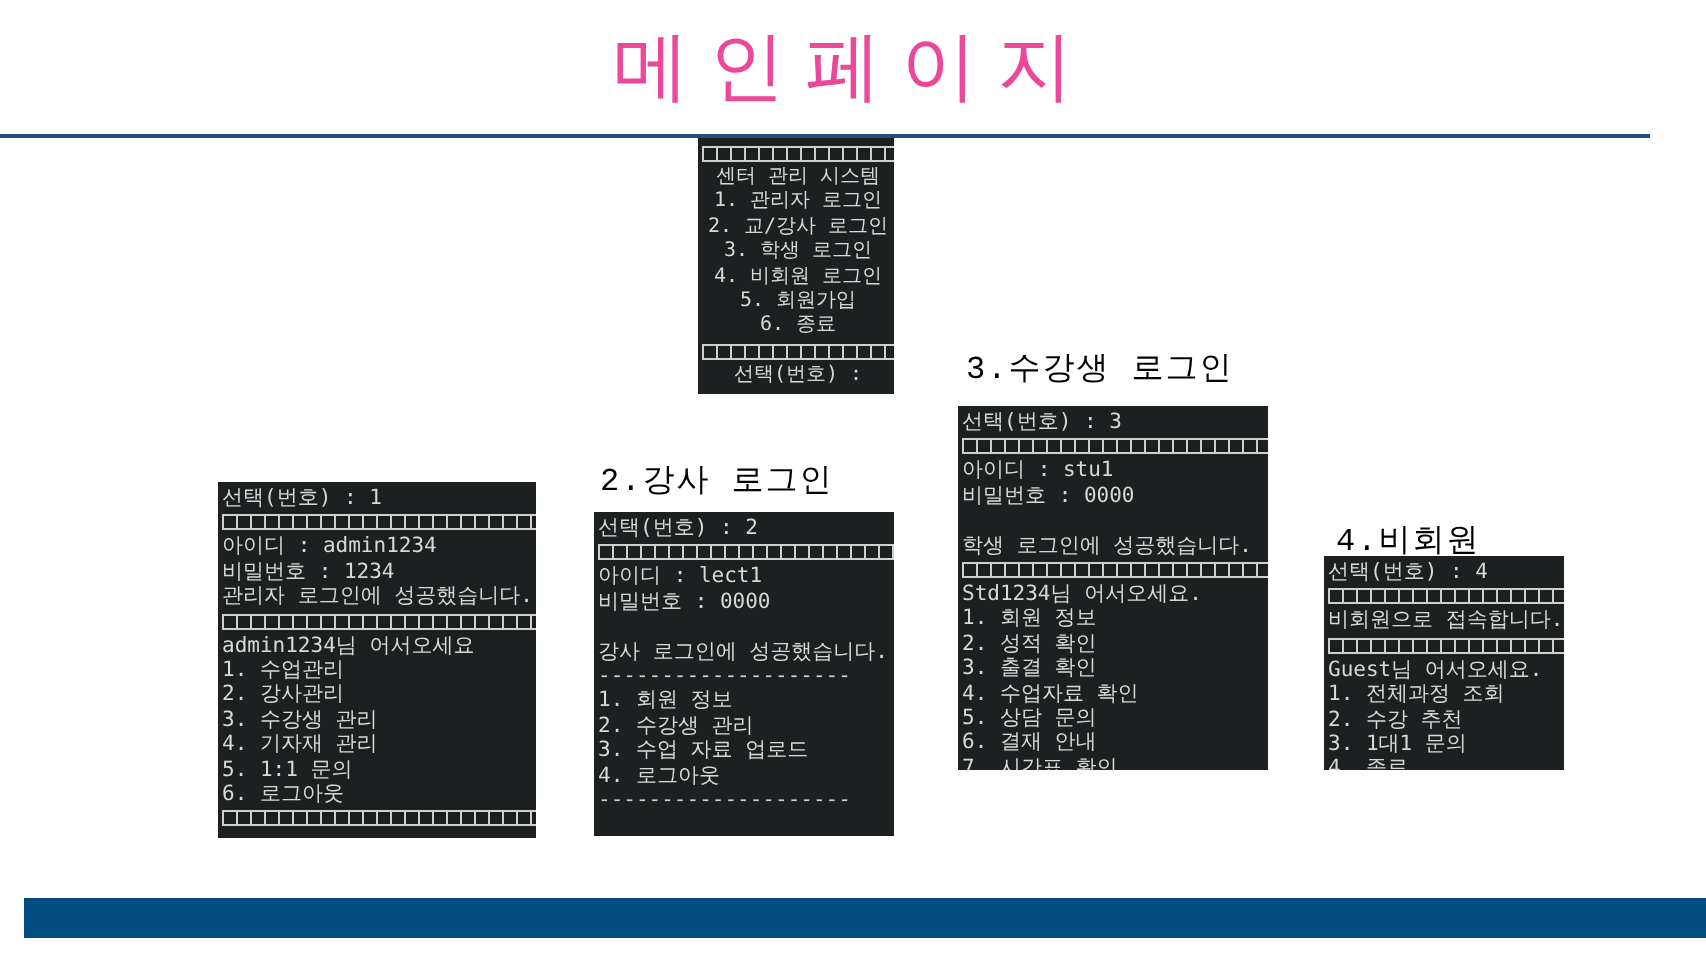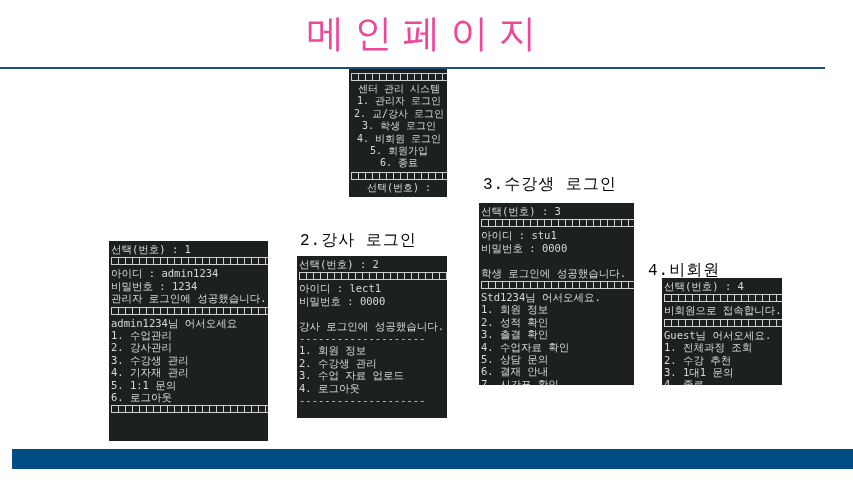--- a/index.html
+++ b/index.html
@@ -59,21 +59,21 @@
     <div class="line">2. 교/강사 로그인</div>
     <div class="line">3. 학생 로그인</div>
     <div class="line">4. 비회원 로그인</div>
     <div class="line">5. 회원가입</div>
     <div class="line">6. 종료</div>
     <div class="sep"></div>
     <div class="line">선택(번호) :</div>
   </div>
 
 <div class="caption" style="left:114px; top:210px;margin-top:28px;">1.관리자 로그인</div>
-<div class="console" style="left:109px; top:241px; width:159px; height:200px;">
+<div class="console" style="left:109px; top:241px; width:159px; height:178px;">
     <div class="line">선택(번호) : 1</div>
     <div class="sep"></div>
     <div class="line">아이디 : admin1234</div>
     <div class="line">비밀번호 : 1234</div>
     <div class="line">관리자 로그인에 성공했습니다.</div>
     <div class="sep"></div>
     <div class="line">admin1234님 어서오세요</div>
     <div class="line">1. 수업관리</div>
     <div class="line">2. 강사관리</div>
     <div class="line">3. 수강생 관리</div>
@@ -113,21 +113,21 @@
     <div class="line">2. 성적 확인</div>
     <div class="line">3. 출결 확인</div>
     <div class="line">4. 수업자료 확인</div>
     <div class="line">5. 상담 문의</div>
     <div class="line">6. 결재 안내</div>
     <div class="line">7. 시간표 확인</div>
     <div class="line">8. 종료</div>
     <div class="sep"></div>
   </div>
 
-<div class="caption" style="left:648px; top:260px;">4.비회원</div>
+<div class="caption" style="left:668px; top:260px;">4.비회원</div>
 <div class="console" style="left:662px; top:278px; width:120px; height:107px;">
     <div class="line">선택(번호) : 4</div>
     <div class="sep"></div>
     <div class="line">비회원으로 접속합니다.</div>
     <div class="sep"></div>
     <div class="line">Guest님 어서오세요.</div>
     <div class="line">1. 전체과정 조회</div>
     <div class="line">2. 수강 추천</div>
     <div class="line">3. 1대1 문의</div>
     <div class="line">4. 종료</div>

